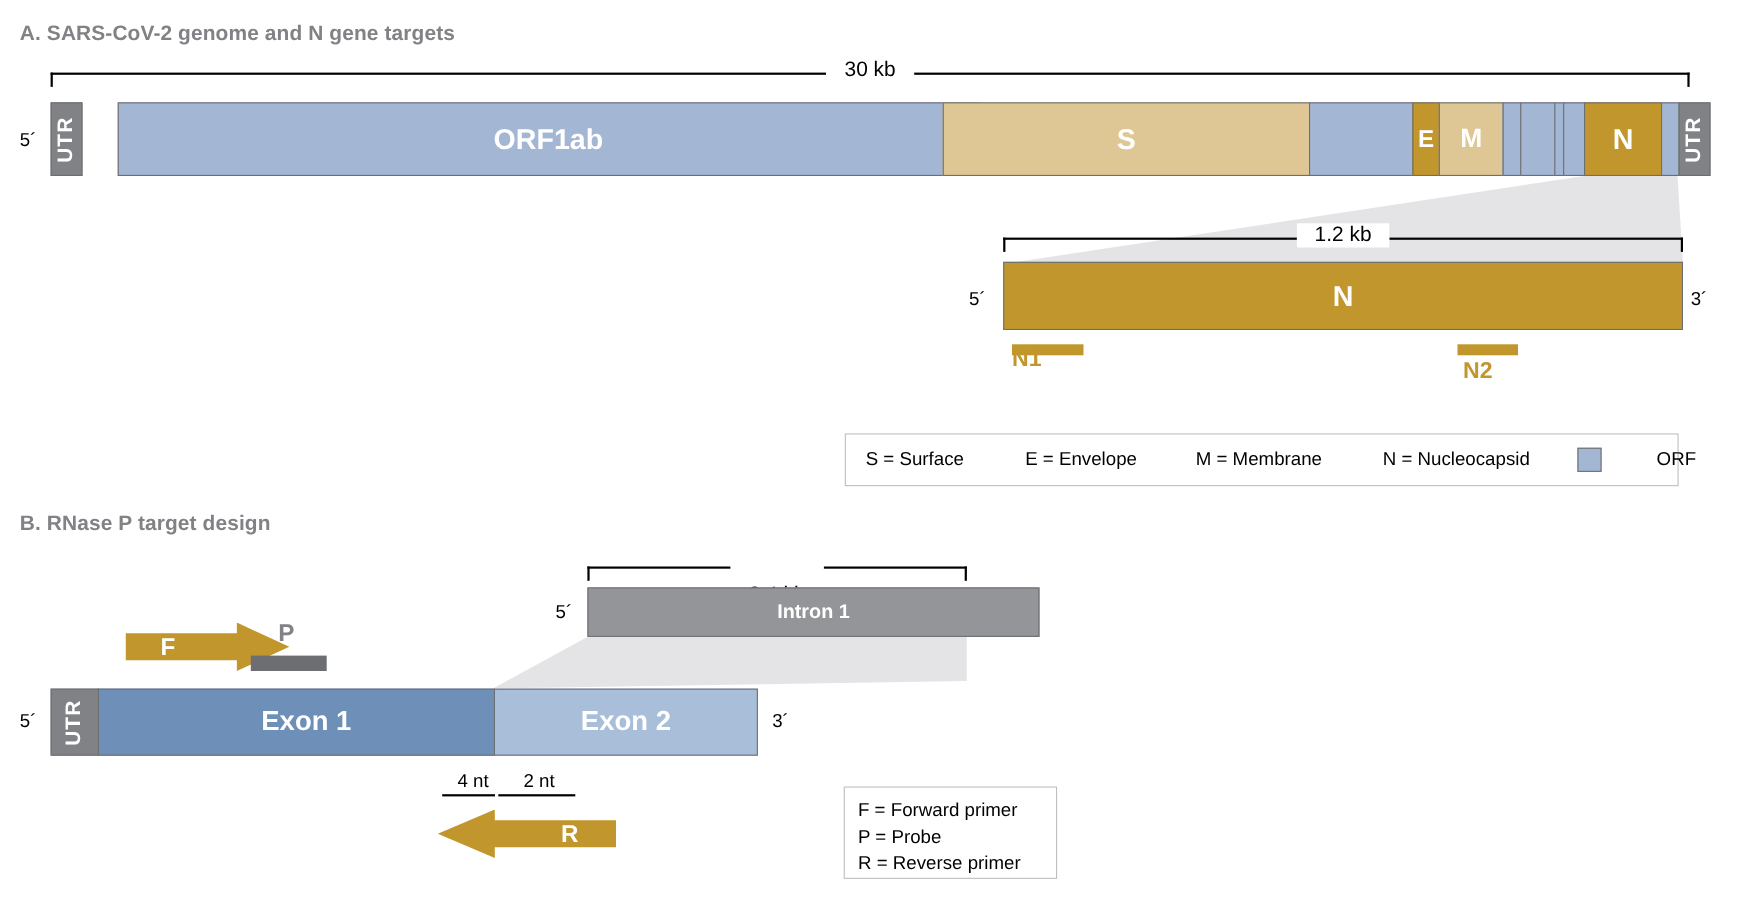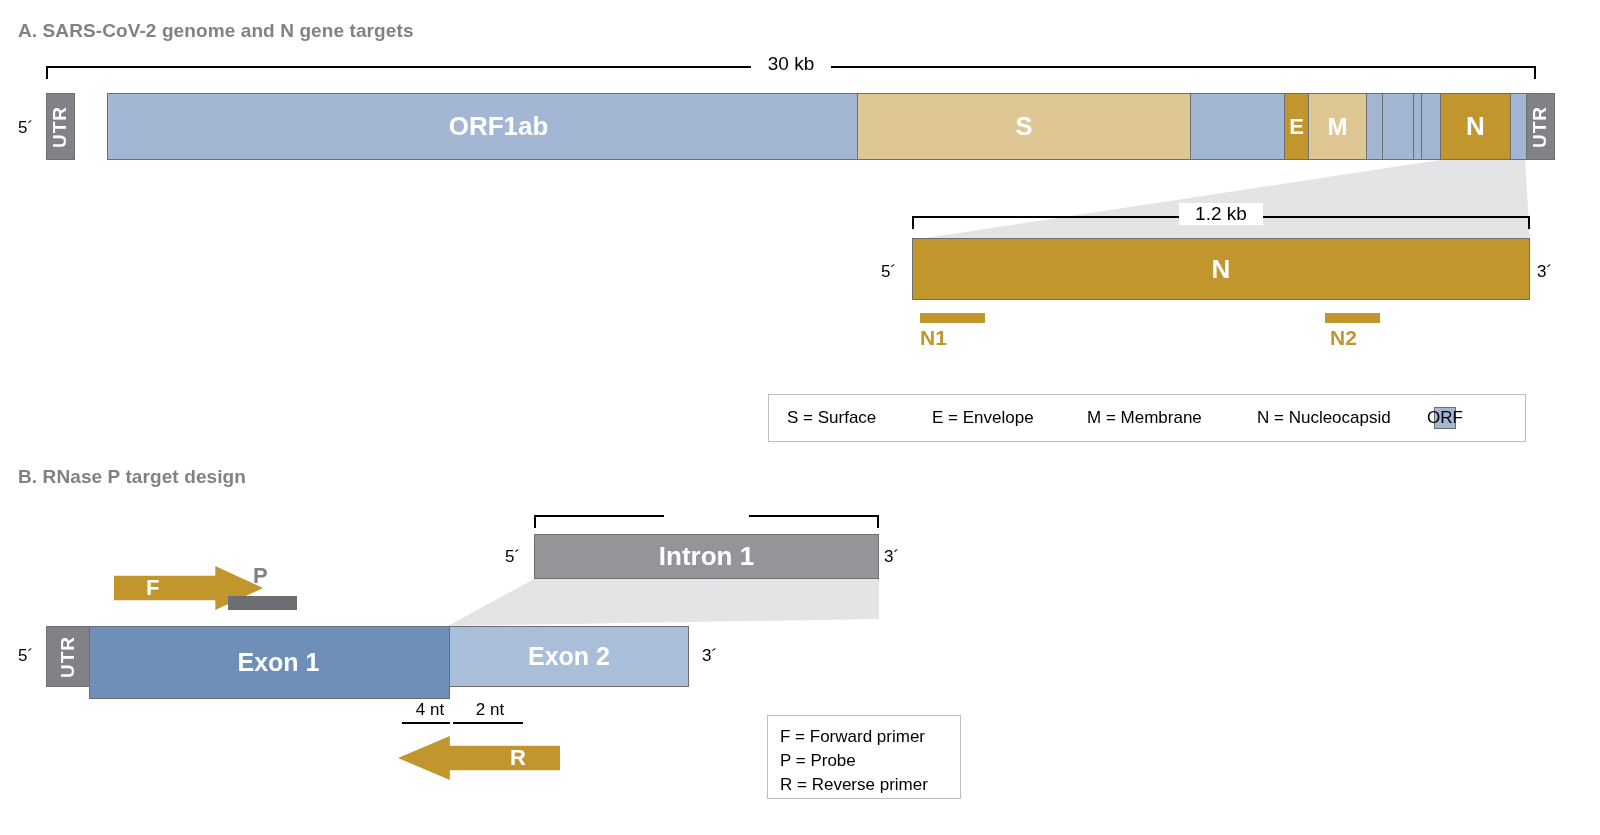--- a/index.html
+++ b/index.html
@@ -242,64 +242,64 @@
     <div class="btxt" style="left:267px; width:84px;">1.2 kb</div>
   </div>
 
   <div class="end-label" style="left:881px; top:262px;">5´</div>
   <div class="end-label" style="left:1537px; top:262px;">3´</div>
   <div class="seg gold" style="left:912px; top:238px; width:618px; height:62px; font-size:26px;">
       <span>N</span>
     </div>
 
   <div class="marker" style="left:920px; top:313px; width:65px; height:10px;"></div>
-  <div class="marker-label" style="left:920px; top:326px;">N1</div>
+  <div class="marker-label" style="left:920px; top:315px;">N1</div>
   <div class="marker" style="left:1325px; top:313px; width:55px; height:10px;"></div>
   <div class="marker-label" style="left:1330px; top:326px;">N2</div>
 
   <div class="legend-box" style="left:768px; top:394px; width:758px; height:48px;">
     <span class="legend-entry" style="position:absolute; left:18px;">S = Surface</span>
     <span class="legend-entry" style="position:absolute; left:163px;">E = Envelope</span>
     <span class="legend-entry" style="position:absolute; left:318px;">M = Membrane</span>
     <span class="legend-entry" style="position:absolute; left:488px;">N = Nucleocapsid</span>
     <span class="legend-swatch" style="position:absolute; left:665px;"></span>
-    <span class="legend-entry" style="position:absolute; left:658px;">ORF</span>
+    <span class="legend-entry" style="position:absolute; left:737px;">ORF</span>
   </div>
 
   <div class="panel-title" style="left:18px; top:466px;">B. RNase P target design</div>
 
   <div class="bracket" style="left:534px; top:515px; width:345px;">
     <div class="line-l" style="left:0; width:130px;"></div>
     <div class="line-r" style="left:215px; width:130px;"></div>
     <div class="tick-l" style="left:0; height:13px;"></div>
     <div class="tick-r" style="right:0; height:13px;"></div>
     <div class="btxt" style="left:130px; width:85px;margin-top:28px;">2.4 kb</div>
   </div>
 
   <div class="end-label" style="left:505px; top:547px;">5´</div>
   <div class="end-label" style="left:884px; top:547px;">3´</div>
-  <div class="seg intron" style="left:534px; top:534px; width:345px; height:45px; font-size:26px;">
+  <div class="seg intron" style="left:534px; top:534px; width:411px; height:45px; font-size:18px;">
       <span>Intron 1</span>
     </div>
 
   <div class="wedge" style="left:448px; top:579px; width:431px; height:47px;
               clip-path: polygon(86px 0px, 431px 0px, 431px 40px, 0px 47px);"></div>
 
   <div class="arrow-fwd" style="left:114px; top:566px; width:117px; height:44px;">
       <span>F</span>
     </div>
   <div class="probe-label" style="left:253px; top:563px;">P</div>
   <div class="probe-bar" style="left:228px; top:596px; width:69px; height:14px;"></div>
 
   <div class="end-label" style="left:18px; top:646px;">5´</div>
   <div class="end-label" style="left:702px; top:646px;">3´</div>
   <div class="seg utr" style="left:46px; top:626px; width:44px; height:61px;">
     <span class="vtxt">UTR</span>
   </div>
-  <div class="seg exon1" style="left:89px; top:626px; width:361px; height:73px; font-size:25px;padding-left:18px;">
+  <div class="seg exon1" style="left:89px; top:626px; width:361px; height:61px; font-size:25px;padding-left:18px;">
       <span>Exon 1</span>
     </div>
   <div class="seg exon2" style="left:449px; top:626px; width:240px; height:61px; font-size:25px;">
       <span>Exon 2</span>
     </div>
 
   <div class="nt-label" style="left:402px; top:700px; width:56px;">4 nt</div>
   <div class="nt-rule" style="left:402px; top:722px; width:48px;"></div>
   <div class="nt-label" style="left:455px; top:700px; width:70px;">2 nt</div>
   <div class="nt-rule" style="left:453px; top:722px; width:70px;"></div>

